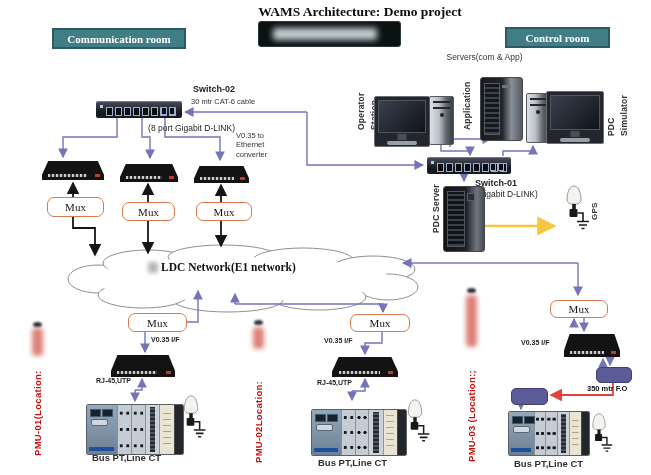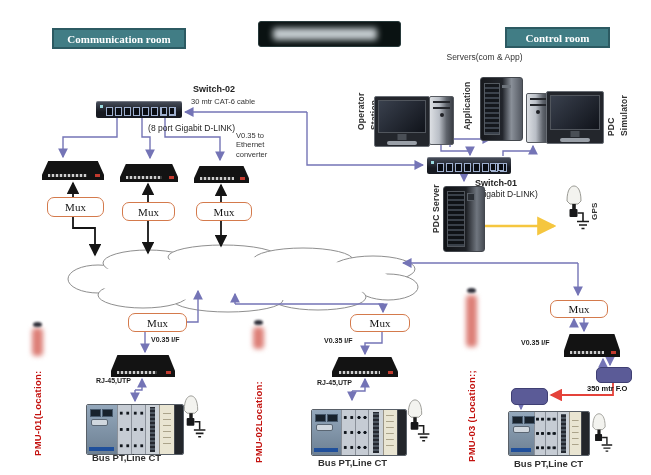--- a/index.html
+++ b/index.html
@@ -165,20 +165,21 @@
       <path d="M221 221 V246" marker-end="url(#mb)"></path>
     </g>
     <g stroke="#f5c63f" stroke-width="2.4" fill="none">
       <path d="M483 226 H554" marker-end="url(#my)"></path>
     </g>
     <g stroke="#e4423a" stroke-width="1.8" fill="none">
       <path d="M613 382 V395 H551" marker-end="url(#mr)"></path>
     </g>
   </svg>
 
+  <div class="title">WAMS Architecture: Demo project</div>
   <div class="redact-box">
     <div class="blob light" style="left:14px;top:6px;width:104px;height:12px;"></div>
   </div>
 
   <div class="room" style="left:505px;top:27px;width:105px;">Control room</div>
   <div class="room" style="left:52px;top:28px;width:134px;">Communication room</div>
 
   <div class="lbl" style="left:100px;top:84px;width:135px;text-align:right;">
     <div style="font-size:9px;font-weight:bold;">Switch-02</div>
     <div style="font-size:8.5px;margin-top:28px;">(8 port Gigabit D-LINK)</div>
@@ -274,20 +275,24 @@
   <div class="pdcsrv" style="left:443px;top:186px;width:40px;height:64px;">
     <div class="grille"></div>
       <div class="badge"></div>
     </div>
 
   <svg class="gps" style="left:558px;top:184px;" width="32" height="50" viewBox="0 0 30 50">
       <use href="#gpsdef"></use>
     </svg>
   <div class="vtext" style="left:588px;top:197px;height:23px;font-size:8px;">GPS</div>
 
+  <div class="cloud-label" style="left:148px;top:261px;">
+    <span class="pre"></span>
+    <span>LDC Network(E1 network)</span>
+  </div>
 
   <div class="mux" style="left:128px;top:313px;width:59px;height:19px;">Mux</div>
   <div class="lbl small7" style="left:151px;top:336px;">V0.35 I/F</div>
   <div class="converter" style="left:111px;top:355px;width:64px;height:22px;">
     <div class="strip"></div>
       <div class="dot"></div>
     </div>
   <div class="lbl small7" style="left:96px;top:377px;">RJ-45,UTP</div>
   <div class="pmu" style="left:86px;top:404px;width:96px;height:49px;">
     <div class="ctrl">

